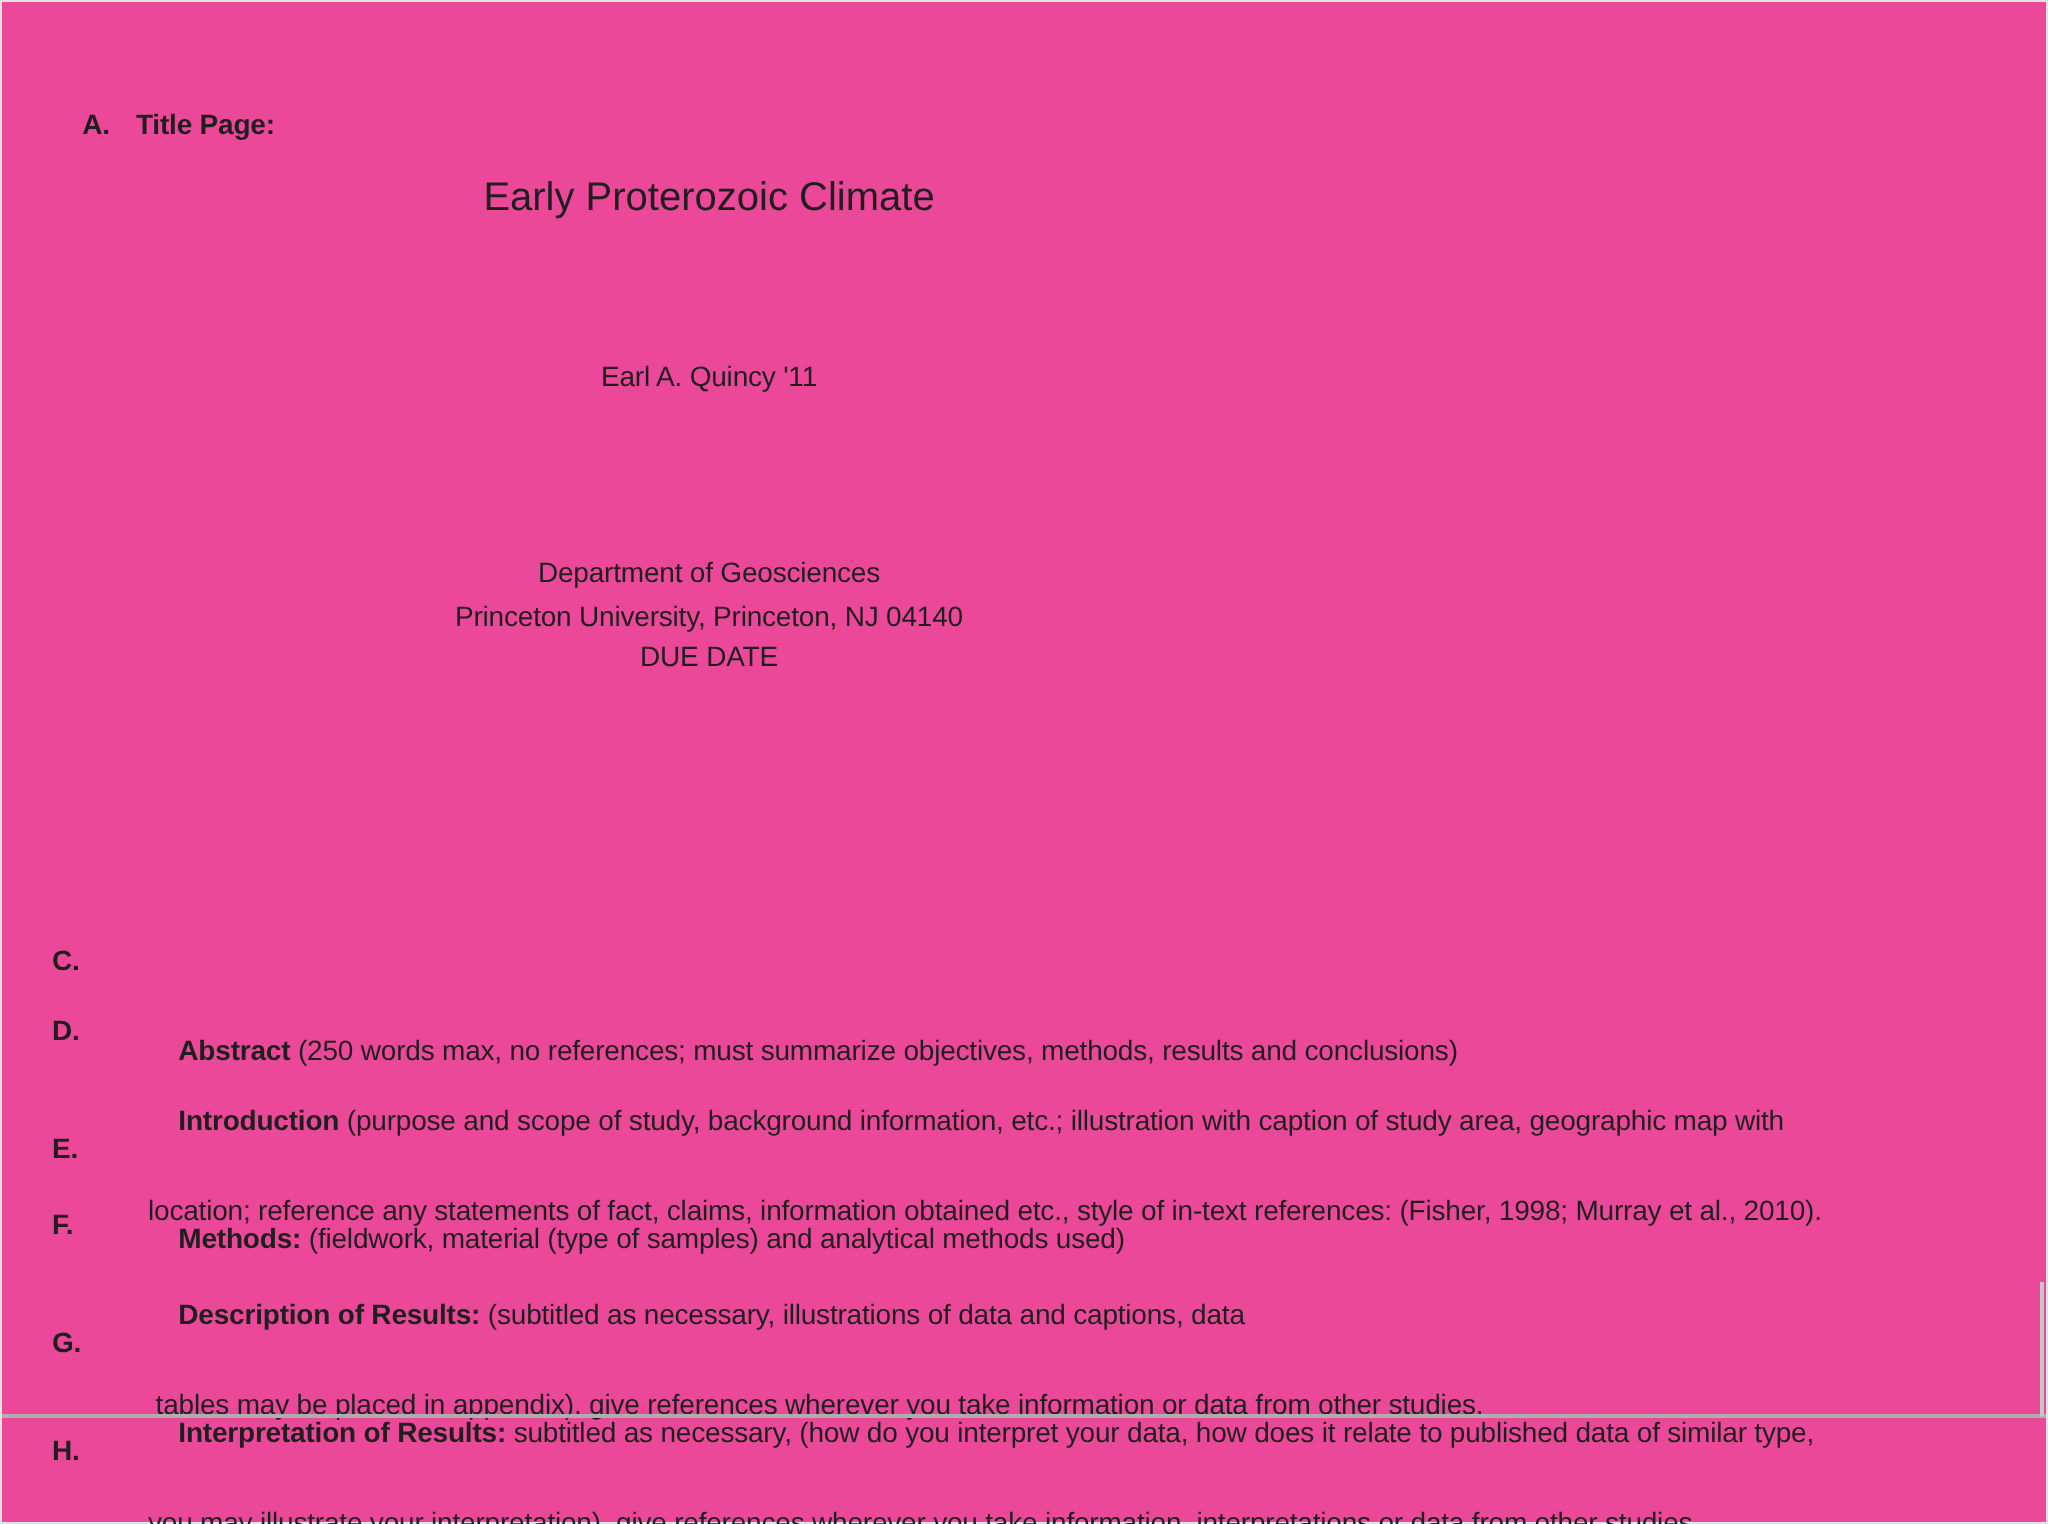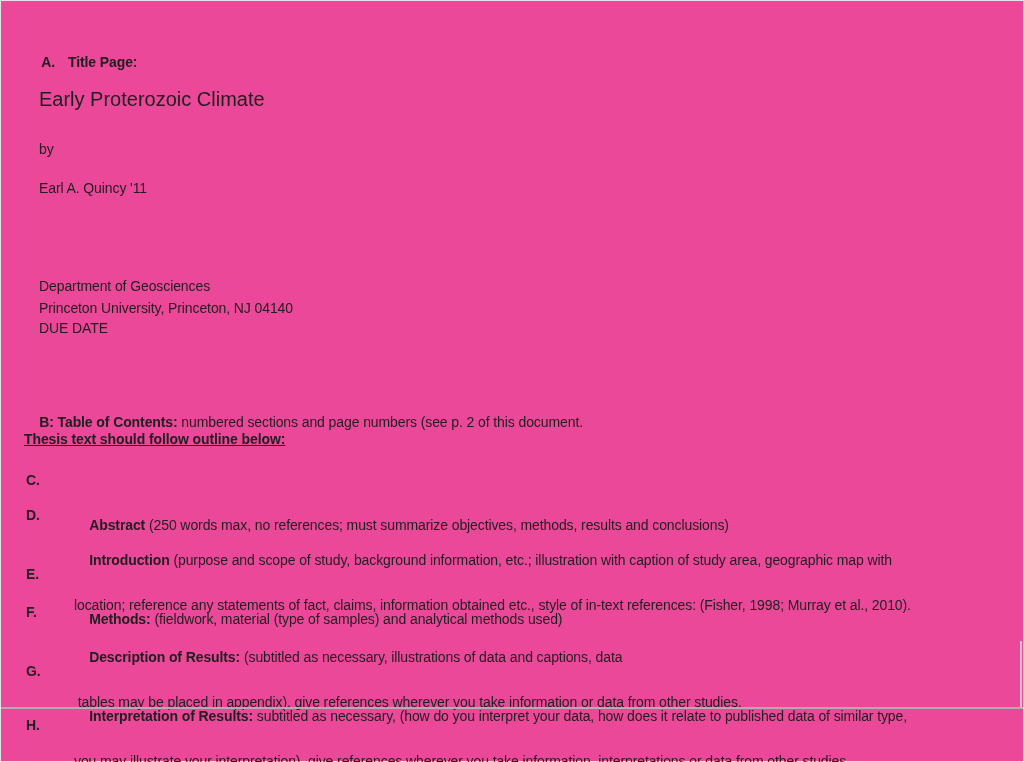--- a/index.html
+++ b/index.html
@@ -12,52 +12,47 @@
   }
   .page{
     position:relative;
     width:1022px;height:760px;
     border:1px solid #e3e3e3;
     background:#ec4899;
   }
   .line{position:absolute; font-size:14px; line-height:22px; letter-spacing:-0.1px; white-space:pre-wrap;}
   .heading-a{left:25px; top:28px; font-weight:bold;}
   .heading-a .letter{display:inline-block; margin-right:13px;}
-  .centered{position:absolute; left:0; width:707px; text-align:left; font-size:14px; line-height:20px; letter-spacing:-0.1px;margin-left:38px;}
+  .centered{position:absolute; left:0; width:707px; text-align:center; font-size:14px; line-height:20px; letter-spacing:-0.1px;}
   .doc-title{font-size:20px; letter-spacing:0;}
   .para{left:23px; width:980px;}
   .para b{letter-spacing:-0.1px;}
   .outline-heading{left:23px; font-weight:bold; text-decoration:underline;}
   .item{position:absolute; left:73px; width:935px; font-size:14px; line-height:22.5px; letter-spacing:-0.1px; white-space:pre-wrap;}
   .item .letter{position:absolute; left:-48px; top:0; font-weight:bold;}
   .divider{position:absolute; left:0; top:706px; width:1022px; height:2px; background:#ablue;}
   .divider{background:#aeaeae;}
   .page-edge-v{position:absolute; right:1px; top:640px; width:2px; height:67px; background:#c6c6c6;}
 </style>
 </head>
 <body>
 
 <div class="page">
 
   <div class="line heading-a">
     <span class="letter">A.</span><b>Title Page:</b>
   </div>
 
   <div class="centered doc-title" style="top:88px">Early Proterozoic Climate</div>
-  <div class="centered" style="top:138px">by</div>
   <div class="centered" style="top:177px">Earl A. Quincy '11</div>
   <div class="centered" style="top:275px">Department of Geosciences</div>
   <div class="centered" style="top:297px">Princeton University, Princeton, NJ 04140</div>
   <div class="centered" style="top:317px">DUE DATE</div>
 
-  <div class="line para" style="top:388px">
-    <b>B: Table of Contents:</b><span> numbered sections and page numbers (see p. 2 of this document.</span>
-  </div>
 
-  <div class="line outline-heading" style="top:427px">Thesis text should follow outline below:</div>
 
   <div class="item" style="top:468px">
     <span class="letter">C.</span>
     <b>Abstract</b><span> (250 words max, no references; must summarize objectives, methods, results and conclusions)</span>
   </div>
 
   <div class="item" style="top:503px">
     <span class="letter">D.</span>
     <b>Introduction</b><span> (purpose and scope of study, background information, etc.; illustration with caption of study area, geographic map with</span>
     <div>location; reference any statements of fact, claims, information obtained etc., style of in-text references: (Fisher, 1998; Murray et al., 2010).</div>

